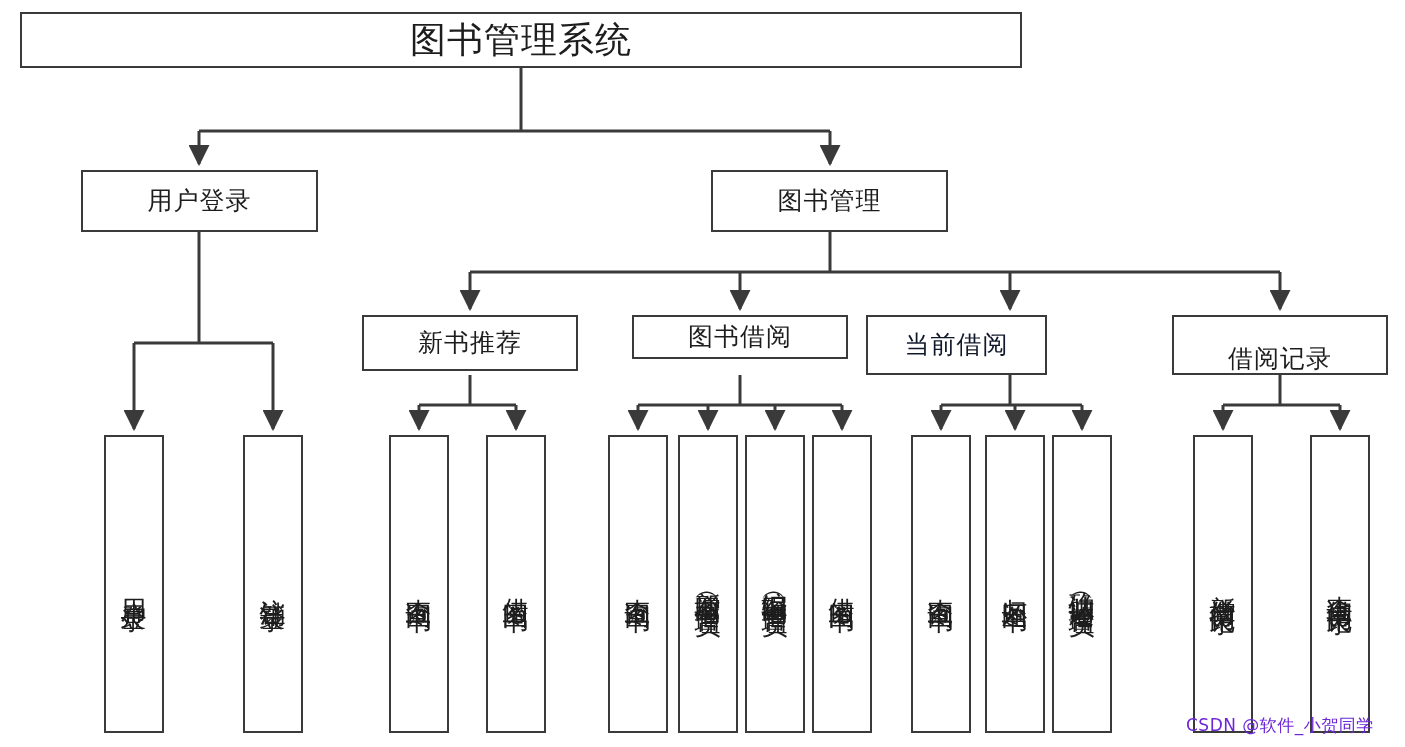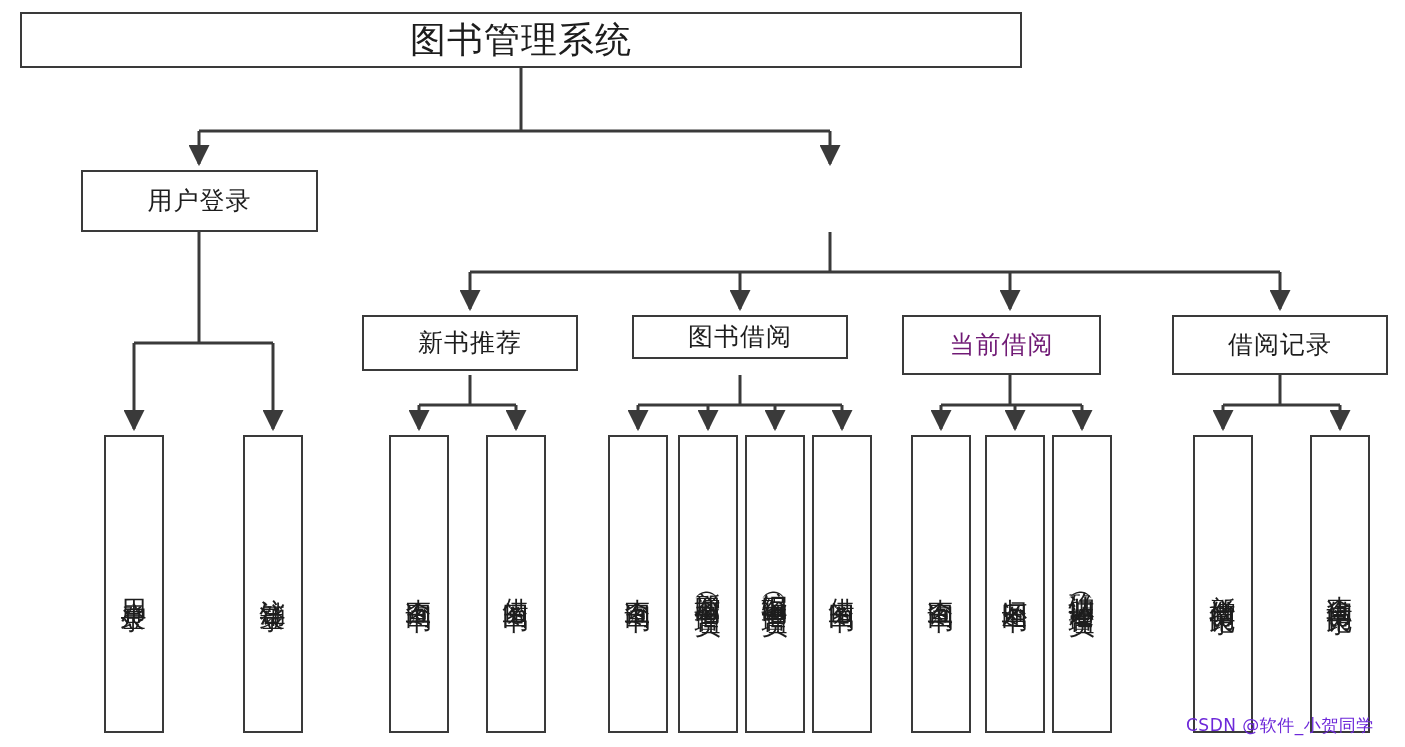--- a/index.html
+++ b/index.html
@@ -133,31 +133,34 @@
     </g>
   </svg>
 
   <div class="node horiz" id="node-root" style="left: 20px; top: 12px; width: 1002px; height: 56px; border-color: rgb(58, 58, 58); background: rgb(255, 255, 255); color: rgb(29, 29, 29);">
     <span class="node-label">图书管理系统</span>
   </div>
 
   <div class="node horiz" style="left: 81px; top: 170px; width: 237px; height: 62px; border-color: rgb(58, 58, 58); background: rgb(255, 255, 255); color: rgb(29, 29, 29);">
     <span class="node-label">用户登录</span>
   </div>
+  <div class="node horiz" style="left: 711px; top: 170px; width: 237px; height: 62px; border-color: rgb(58, 58, 58); background: rgb(255, 255, 255); color: rgb(29, 29, 29);">
+    <span class="node-label">图书管理</span>
+  </div>
 
   <div class="node horiz" style="left: 362px; top: 315px; width: 216px; height: 56px; border-color: rgb(58, 58, 58); background: rgb(255, 255, 255); color: rgb(29, 29, 29);">
     <span class="node-label">新书推荐</span>
   </div>
   <div class="node horiz" style="left: 632px; top: 315px; width: 216px; height: 44px; border-color: rgb(58, 58, 58); background: rgb(255, 255, 255); color: rgb(29, 29, 29);">
     <span class="node-label">图书借阅</span>
   </div>
-  <div class="node horiz" style="left: 902px; top: 315px; width: 199px; height: 60px; border-color: rgb(58, 58, 58); background: rgb(255, 255, 255); color: #701a75;">
+  <div class="node horiz" style="left: 866px; top: 315px; width: 181px; height: 60px; border-color: rgb(58, 58, 58); background: rgb(255, 255, 255); color: #0f172a;">
     <span class="node-label">当前借阅</span>
   </div>
-  <div class="node horiz" style="left: 1172px; top: 315px; width: 216px; height: 60px; border-color: rgb(58, 58, 58); background: rgb(255, 255, 255); color: rgb(29, 29, 29);">
+  <div class="node horiz" style="left: 1172px; top: 315px; width: 216px; height: 60px; border-color: rgb(58, 58, 58); background: rgb(255, 255, 255); color: rgb(29, 29, 29); align-items: flex-end;">
     <span class="node-label">借阅记录</span>
   </div>
 
   <div class="node vert" style="left: 104px; top: 435px; width: 60px; height: 298px; border-color: rgb(58, 58, 58); background: rgb(255, 255, 255); color: rgb(29, 29, 29);">
     <span class="node-label">用户登录</span>
   </div>
   <div class="node vert" style="left: 243px; top: 435px; width: 60px; height: 298px; border-color: rgb(58, 58, 58); background: rgb(255, 255, 255); color: rgb(29, 29, 29);">
     <span class="node-label">注销登录</span>
   </div>
   <div class="node vert" style="left: 389px; top: 435px; width: 60px; height: 298px; border-color: rgb(58, 58, 58); background: rgb(255, 255, 255); color: rgb(29, 29, 29);">

